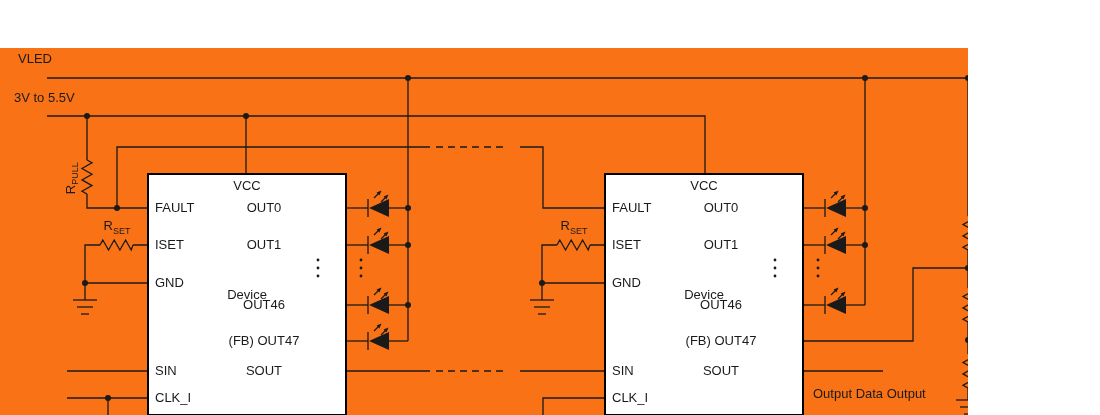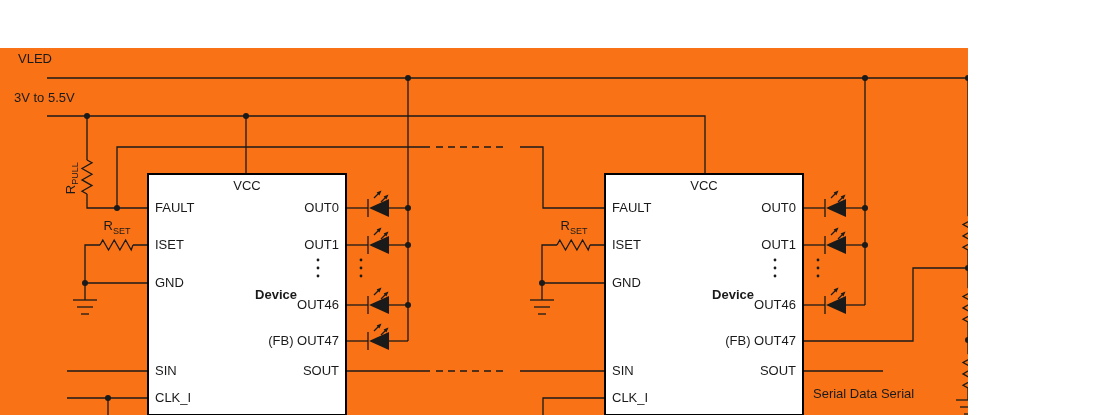--- a/index.html
+++ b/index.html
@@ -6,22 +6,22 @@
   #stage{position:relative;width:968px;height:415px;background:#f97316;
          font-family:"Liberation Sans",sans-serif;overflow:hidden;margin-top:48px;}
   svg{position:absolute;left:0;top:0;}
   svg line, svg polyline, svg path{stroke:#1a1a1a;stroke-width:1.3;fill:none;}
   svg path.dash{stroke-dasharray:7 5;}
   svg rect.box{fill:#ffffff;stroke:#000000;stroke-width:2;}
   svg circle.dot{fill:#1a1a1a;stroke:none;}
   svg polygon.f{fill:#1a1a1a;stroke:none;}
   .lbl{position:absolute;font-size:13px;line-height:15px;color:#1a1a1a;white-space:nowrap;}
   .ctr{text-align:center;}
-  .rgt{text-align:right;}
-  .b{font-weight:bold;text-align:right;}
+  .rgt{text-align:center;}
+  .b{font-weight:normal;}
   .lbl sub{font-size:9px;}
   .rot{transform:rotate(-90deg);}
 </style>
 </head>
 <body>
 
 <div id="stage">
 
 <svg width="1100" height="415" viewBox="0 0 1100 415">
   <defs>
@@ -152,16 +152,16 @@
 <div class="lbl" style="left:612px;top:189px;">ISET</div>
 <div class="lbl" style="left:612px;top:227px;">GND</div>
 <div class="lbl" style="left:612px;top:315px;">SIN</div>
 <div class="lbl" style="left:612px;top:342px;">CLK_I</div>
 <div class="lbl rgt" style="left:646px;top:152px;width:150px;">OUT0</div>
 <div class="lbl rgt" style="left:646px;top:189px;width:150px;">OUT1</div>
 <div class="lbl rgt" style="left:646px;top:249px;width:150px;">OUT46</div>
 <div class="lbl rgt" style="left:646px;top:285px;width:150px;">(FB) OUT47</div>
 <div class="lbl rgt" style="left:646px;top:315px;width:150px;">SOUT</div>
 
-<div class="lbl" style="left:813px;top:338px;">Serial Data Serial</div>
+<div class="lbl" style="left:813px;top:338px;">Output Data Output</div>
 <div class="lbl ctr" style="left:995px;top:180px;width:100px;">DC/DC</div>
 
 </div>
 
 </body></html>

